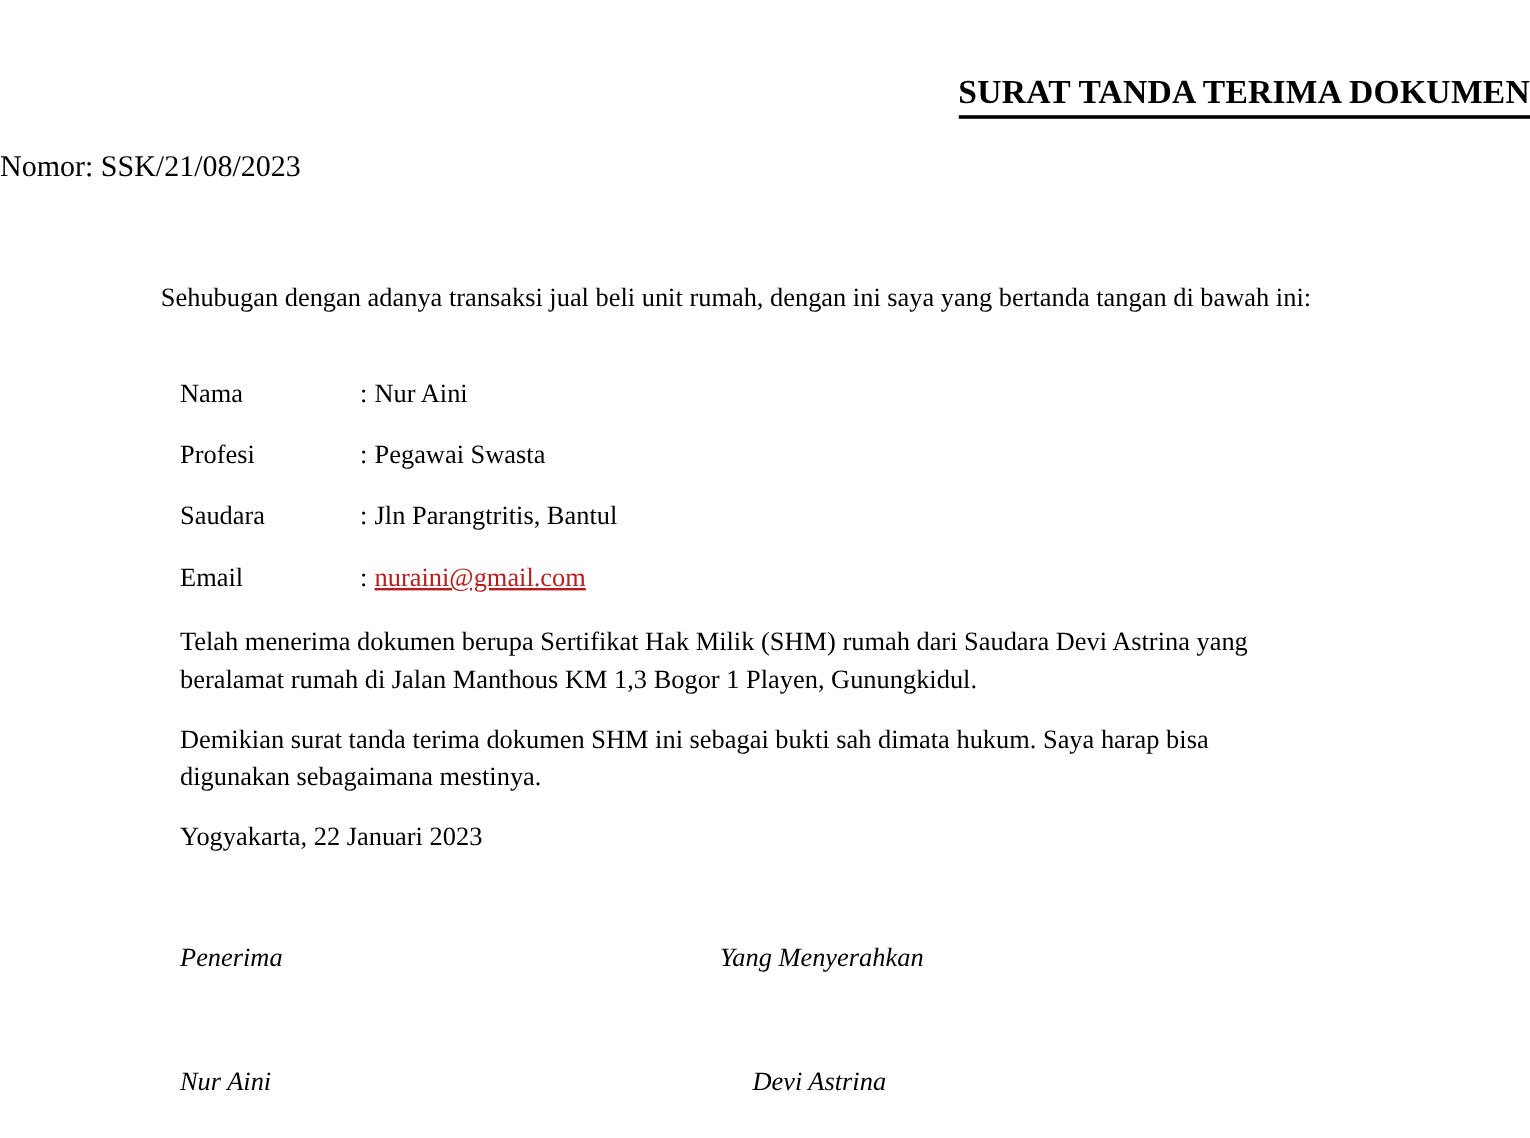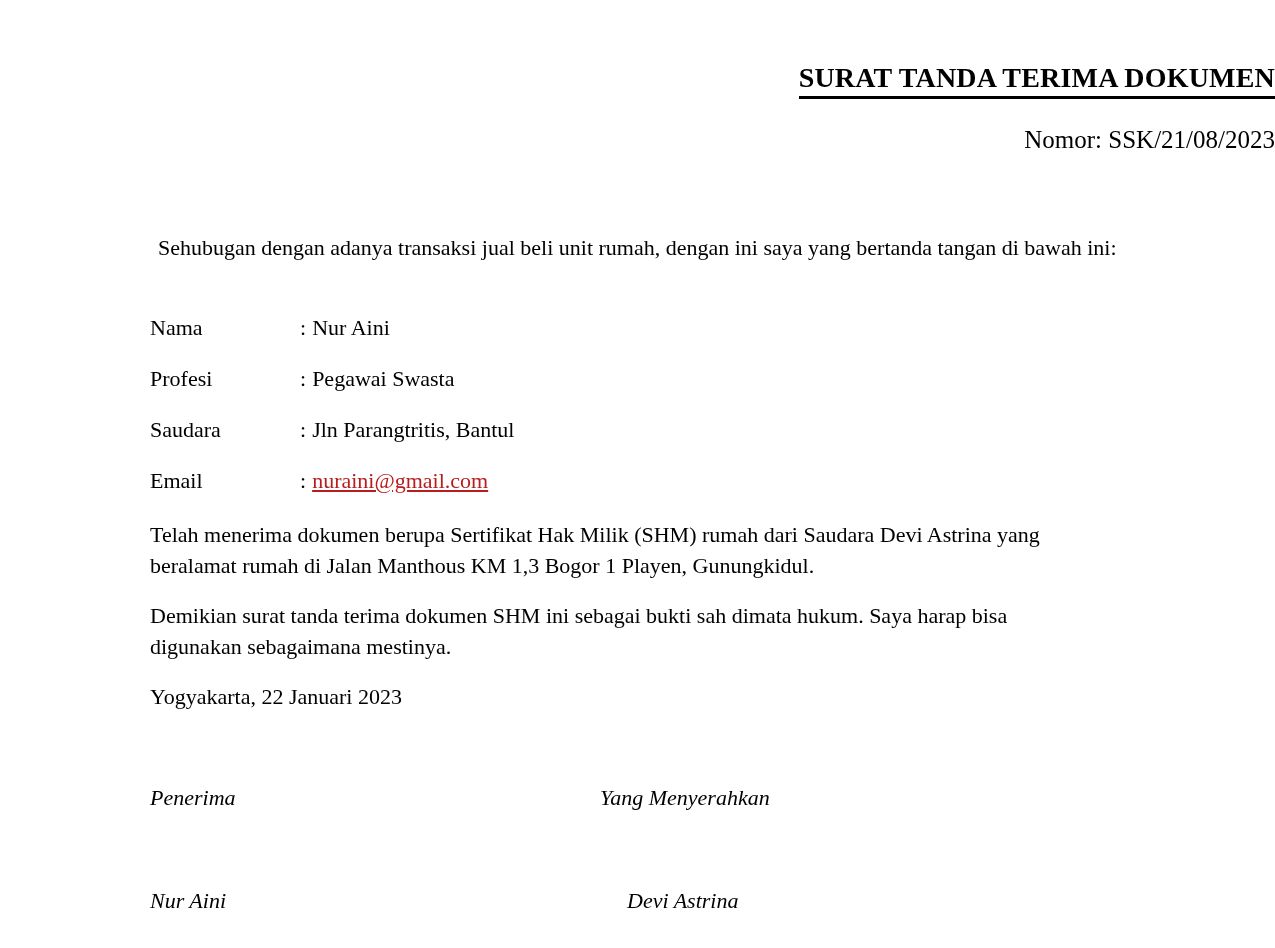--- a/index.html
+++ b/index.html
@@ -40,33 +40,33 @@
     letter-spacing: 0.2px;
     line-height: 1.15;
     padding-bottom: 2px;
     border-bottom: 3px solid #000000;
   }
   .doc-number {
     position: absolute;
     left: 0;
     top: 124px;
     width: 1275px;
-    text-align: right;
+    text-align: left;
     font-size: 25px;
     line-height: 1.25;
   }
 
   
   .para {
     position: absolute;
     font-size: 22px;
     line-height: 1.42;
     text-align: left;
   }
-  .para-intro { left: 158px; top: 232px; width: 975px; }
+  .para-intro { left: 134px; top: 232px; width: 975px; }
   .para-telah { left: 150px; top: 519px; width: 945px; }
   .para-demikian { left: 150px; top: 600px; width: 945px; }
   .para-place { left: 150px; top: 681px; width: 700px; }
 
   
   .fields {
     position: absolute;
     left: 150px;
     top: 314px;
     width: 700px;

